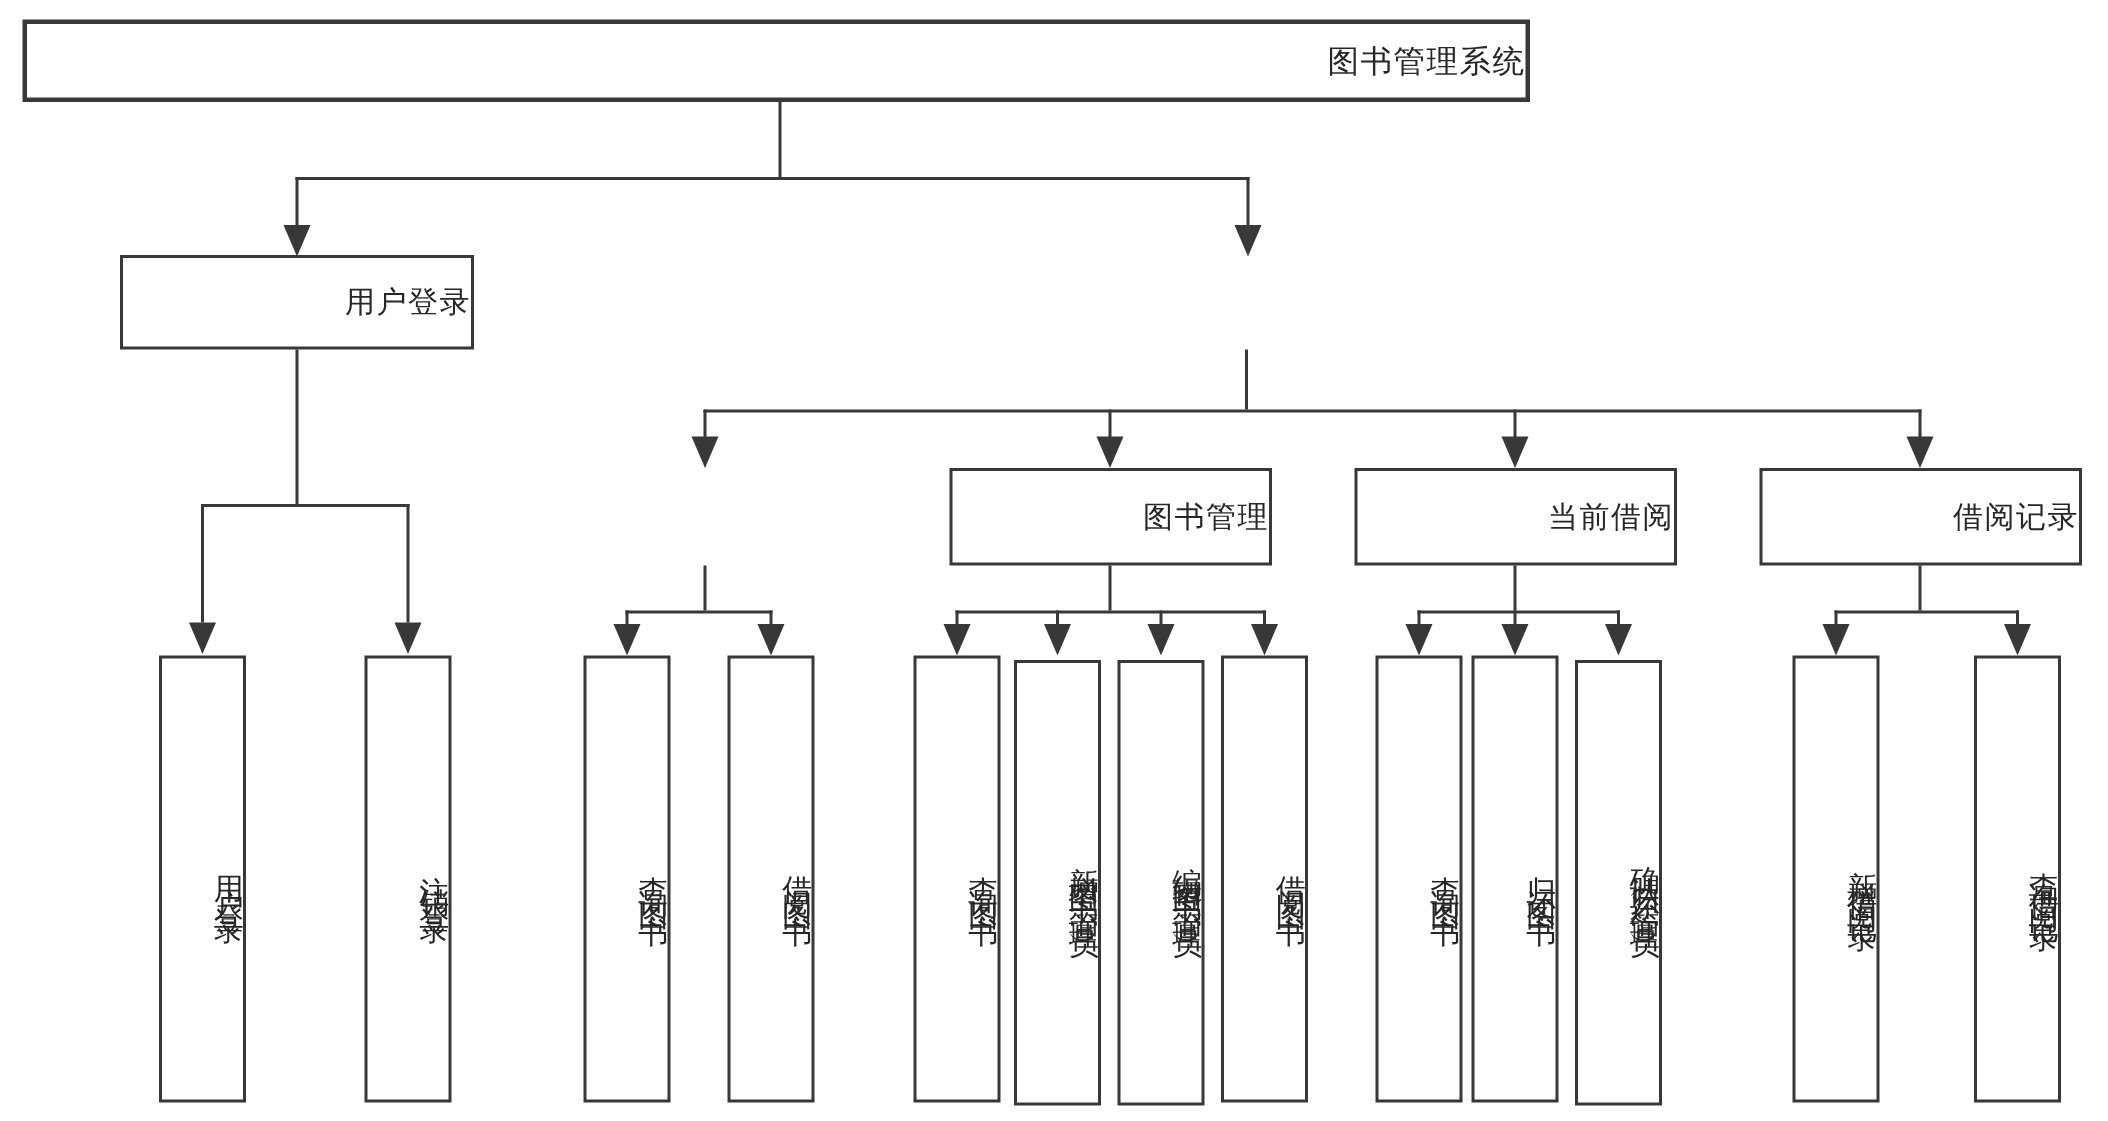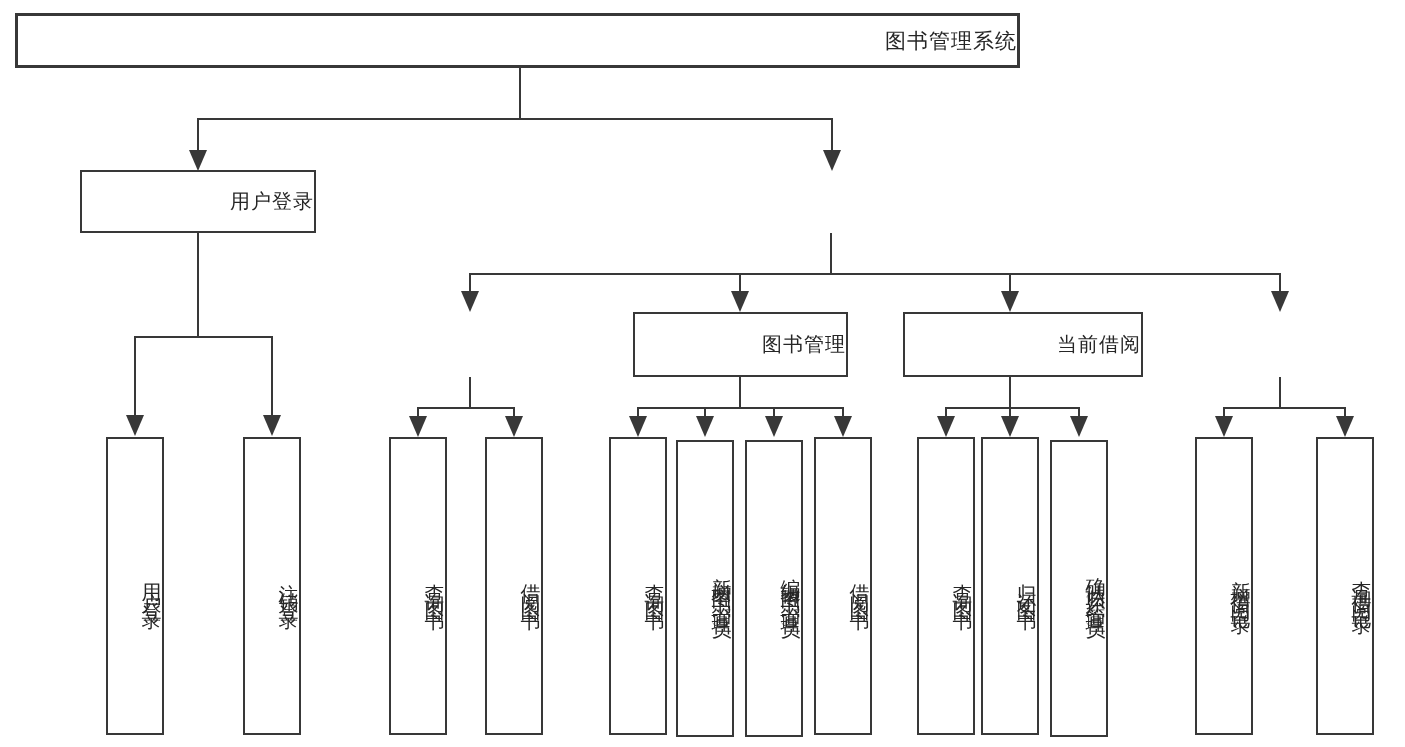--- a/index.html
+++ b/index.html
@@ -70,22 +70,25 @@
   <div class="vl" style="left:739px;top:273px;height:22px;"></div>
   <div class="arrow" style="left:731px;top:291px;"></div>
   <div class="vl" style="left:1009px;top:273px;height:22px;"></div>
   <div class="arrow" style="left:1001px;top:291px;"></div>
   <div class="vl" style="left:1279px;top:273px;height:22px;"></div>
   <div class="arrow" style="left:1271px;top:291px;"></div>
 
   <div class="box" style="left:633px;top:312px;width:215px;height:65px;">
     <span>图书管理</span>
   </div>
-  <div class="box" style="left:903px;top:312px;width:240px;height:65px;">
+  <div class="box" style="left:903px;top:312px;width:215px;height:65px;">
     <span>当前借阅</span>
+  </div>
+  <div class="box" style="left:1173px;top:312px;width:215px;height:65px;">
+    <span>借阅记录</span>
   </div>
 
   <div class="vl" style="left:469px;top:377px;height:30px;"></div>
   <div class="vl" style="left:739px;top:377px;height:30px;"></div>
   <div class="vl" style="left:1009px;top:377px;height:30px;"></div>
   <div class="vl" style="left:1279px;top:377px;height:30px;"></div>
 
   <div class="hl" style="left:417px;top:407px;width:98px;"></div>
   <div class="hl" style="left:637px;top:407px;width:207px;"></div>
   <div class="hl" style="left:945px;top:407px;width:135px;"></div>

